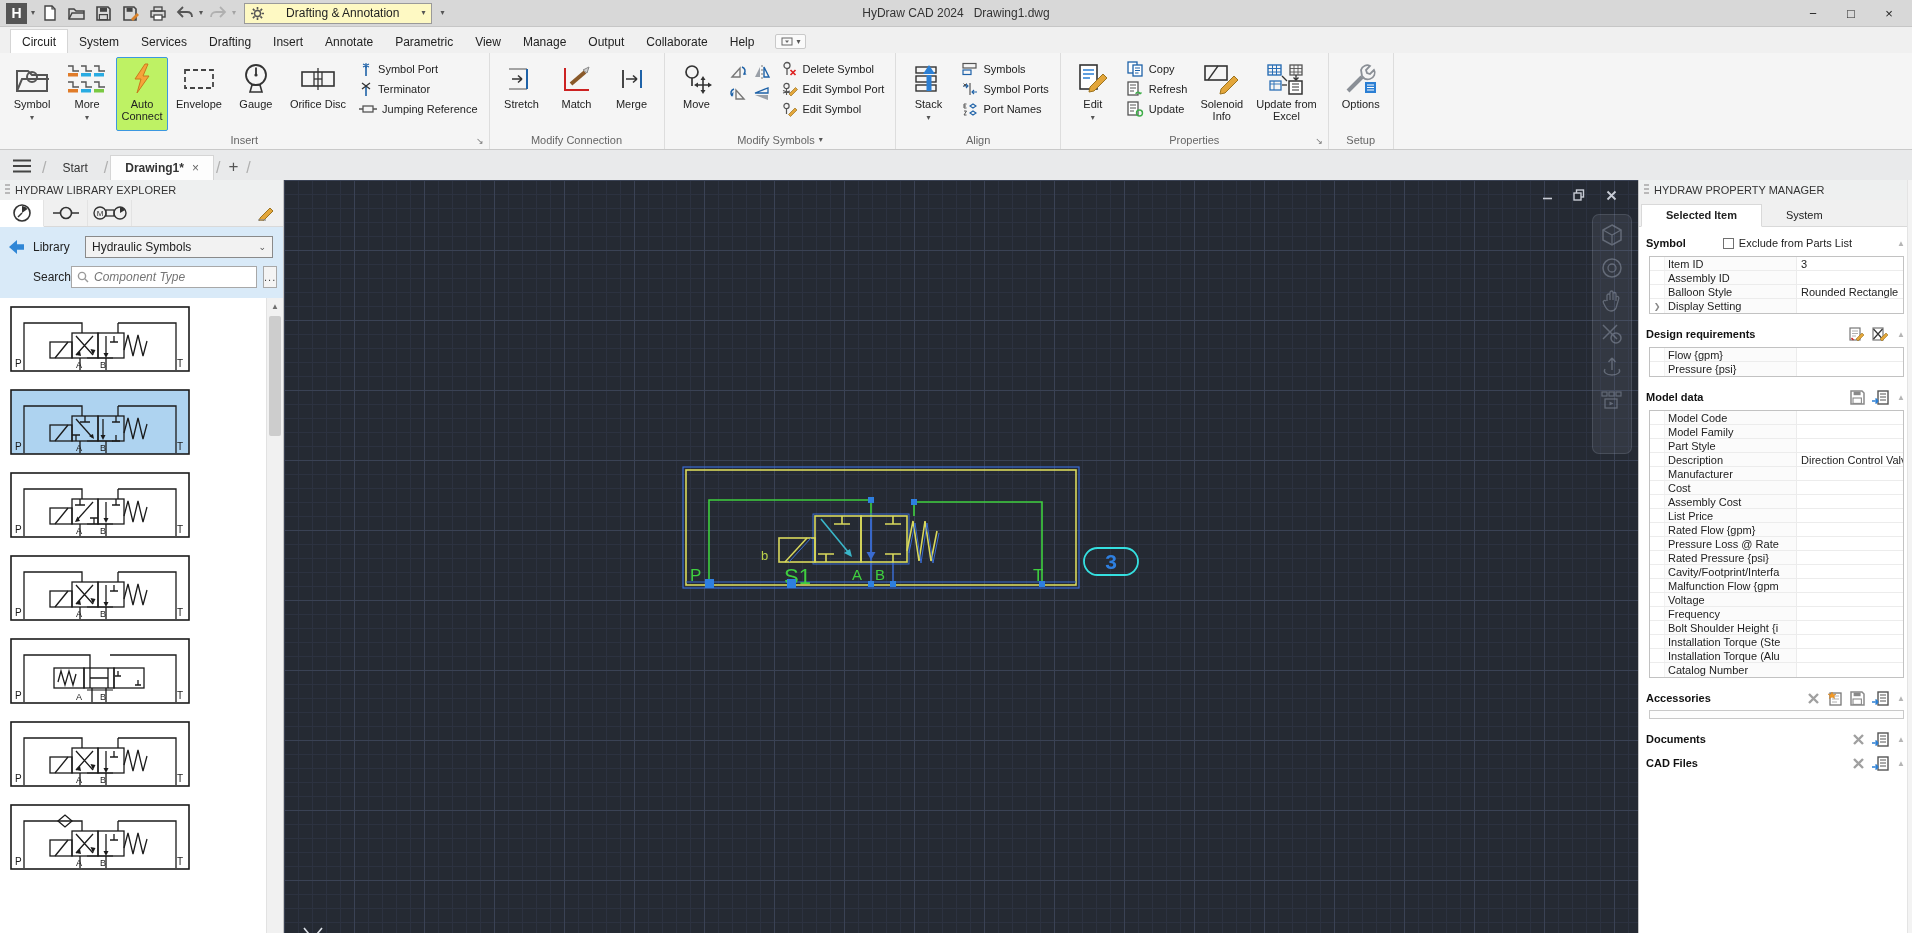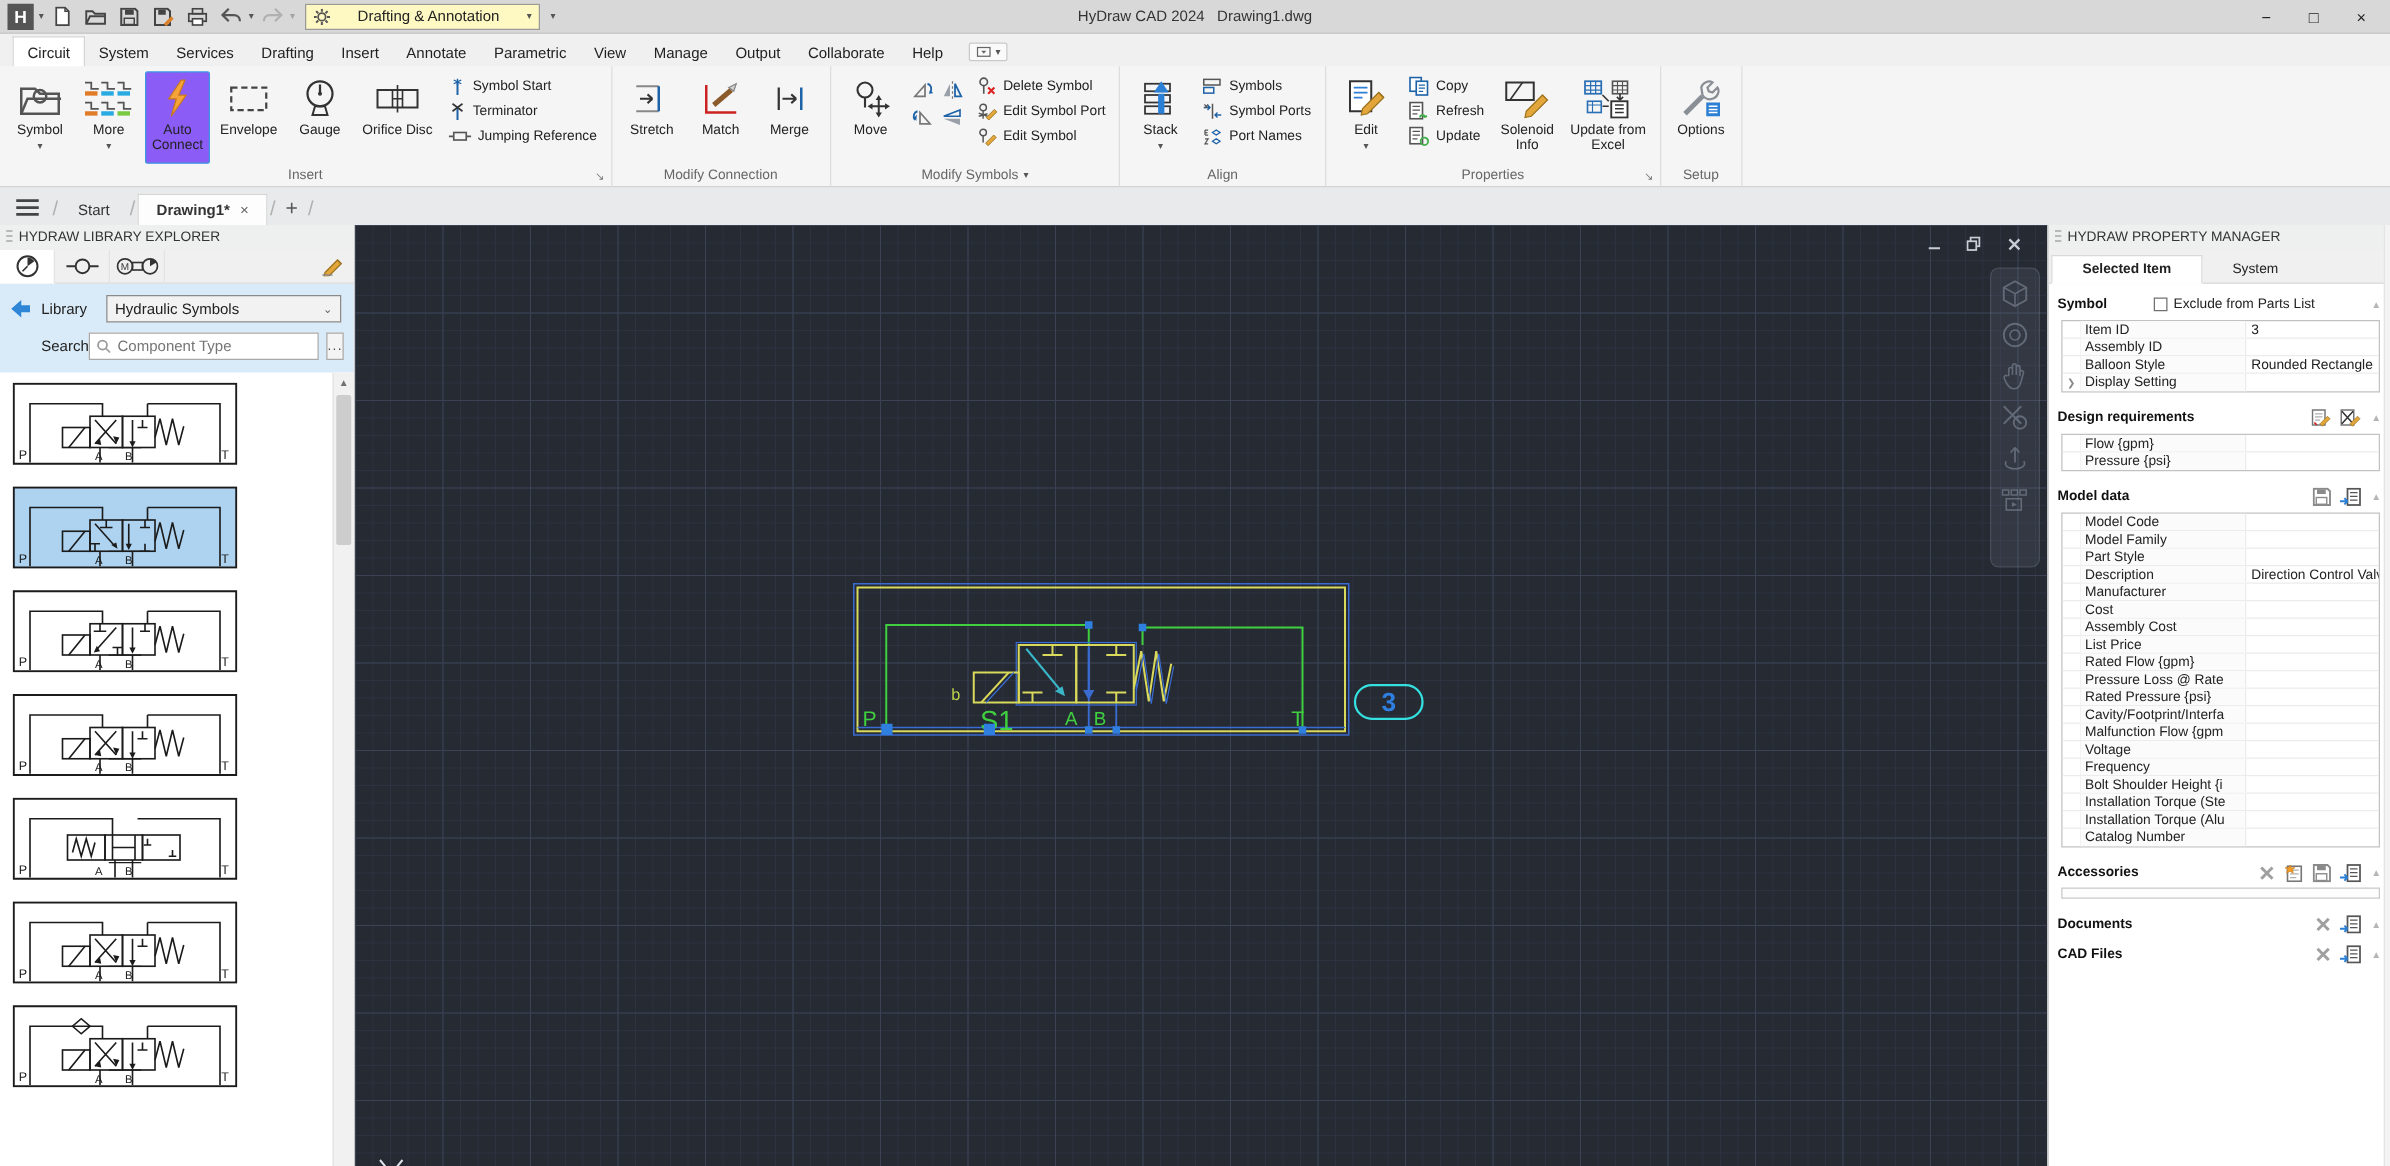--- a/index.html
+++ b/index.html
@@ -27,21 +27,21 @@
   .menu-ov{display:flex;align-items:center;gap:3px;margin-left:10px;margin-bottom:4px;border:1px solid #c9c9c9;background:#fafafa;padding:2px 5px;border-radius:2px}
 
   
   .ribbon{height:97px;background:#f5f5f5;border-bottom:1px solid #c9c9c9;display:flex}
   .rib-group{display:flex;flex-direction:column;border-right:1px solid #ddd;padding:1px 3px 0}
   .rib-items{flex:1;display:flex;align-items:stretch;gap:3px;padding:3px 3px 0}
   .rib-foot{height:18px;display:flex;align-items:center;justify-content:center;color:#666;font-size:11px;position:relative;padding:0 10px}
   .rib-foot .launcher{position:absolute;right:2px;bottom:3px;font-size:9px;color:#777}
   .rib-foot .fcaret{margin-left:4px}
   .bigbtn{min-width:52px;padding:2px 4px;display:flex;flex-direction:column;align-items:center;justify-content:flex-start;border:1px solid transparent;border-radius:2px;cursor:default}
-  .bigbtn.sel{background:#8b5cf6;border-color:#3b97e0}
+  .bigbtn.sel{background:#bef264;border-color:#3b97e0}
   .bigbtn .bicon{height:38px;display:flex;align-items:center;justify-content:center}
   .bigbtn .blab{font-size:11px;line-height:12px;text-align:center;color:#222}
   .stackcol{display:flex;flex-direction:column;justify-content:flex-start;padding-top:2px}
   .smallrow{display:flex;align-items:center;gap:5px;height:20px;padding:0 5px;font-size:11px;color:#222;border-radius:2px}
   .gridcol{display:grid;grid-template-columns:24px 24px;grid-auto-rows:22px;align-items:center;justify-items:center;align-content:start;padding-top:4px}
   .gridcol span{display:flex}
 
   
   .tabbar{height:30px;background:#e9eaeb;display:flex;align-items:flex-end;padding-left:8px}
   .tb-burger{display:flex;align-items:center;margin:0 8px 6px 4px}
@@ -62,21 +62,21 @@
   .lp-tab{width:44px;display:flex;align-items:center;justify-content:center;border-right:1px solid #e3e3e3}
   .lp-tab.active{background:#fff;border-bottom:1px solid #fff;margin-bottom:-1px}
   .lp-edit{margin-left:auto;width:34px;display:flex;align-items:center;justify-content:center}
   .lp-filter{background:#d9eaf8;padding:9px 10px 10px 8px;flex:0 0 auto}
   .lf-row{display:flex;align-items:center;margin-bottom:8px}
   .lf-row:last-child{margin-bottom:0}
   .lf-lab{width:52px;font-size:12px;color:#222}
   .dropdown{flex:1;height:22px;background:#f2f2f2;border:1px solid #8a8a8a;display:flex;align-items:center;padding:0 6px;font-size:12px}
   .dropdown .dcaret{margin-left:auto;color:#555;font-size:9px}
   .searchbox{flex:1;height:22px;background:#fff;border:1px solid #a8a8a8;display:flex;align-items:center;padding:0 5px;gap:5px}
-  .searchbox input{border:none;outline:none;flex:1;font-size:12px;color:#888;font-family:"Liberation Sans",sans-serif;background:transparent}
+  .searchbox input{border:none;outline:none;flex:1;font-size:12px;font-style:italic;color:#888;font-family:"Liberation Sans",sans-serif;background:transparent}
   .dots-btn{width:26px;height:22px;border:1px solid #a8a8a8;background:#f4f4f4;margin-left:6px;display:flex;align-items:center;justify-content:center;font-size:11px;color:#444;letter-spacing:1px}
   .lp-list{flex:1;position:relative;padding:8px 0 0 10px;overflow:hidden}
   .lib-item{width:180px;margin-bottom:17px;cursor:pointer}
   .lp-scroll{position:absolute;right:0;top:0;bottom:0;width:17px;background:#f1f1f1;border-left:1px solid #e2e2e2;display:flex;flex-direction:column;align-items:center}
   .lp-scroll .arr{height:16px;display:flex;align-items:center;color:#707070;font-size:8px}
   .lp-scroll .track{flex:1;width:100%;position:relative}
   .lp-scroll .thumb{position:absolute;top:2px;left:2px;right:2px;height:120px;background:#cdcdcd;border-radius:2px}
   .lp-scroll .arr.bottom{margin-top:auto}
 
   
@@ -285,21 +285,21 @@
             <div class="blab">Orifice Disc</div>
           </div>
           <div class="stackcol">
             <div class="smallrow">
               <span>
                 <svg width="14" height="15" viewBox="0 0 14 15">
                   <path d="M7 4v10" stroke="#1e62a8" stroke-width="1.6"></path>
                   <path d="M7 1v5M4 2l6 3M10 2L4 5" stroke="#1e62a8" stroke-width="1.1"></path>
                 </svg>
               </span>
-              <span>Symbol Start</span>
+              <span>Symbol Port</span>
             </div>
             <div class="smallrow">
               <span>
                 <svg width="14" height="15" viewBox="0 0 14 15">
                   <path d="M7 3v11" stroke="#1e62a8" stroke-width="1.6"></path>
                   <path d="M3 1l8 6M11 1L3 7" stroke="#333" stroke-width="1.3"></path>
                 </svg>
               </span>
               <span>Terminator</span>
             </div>

